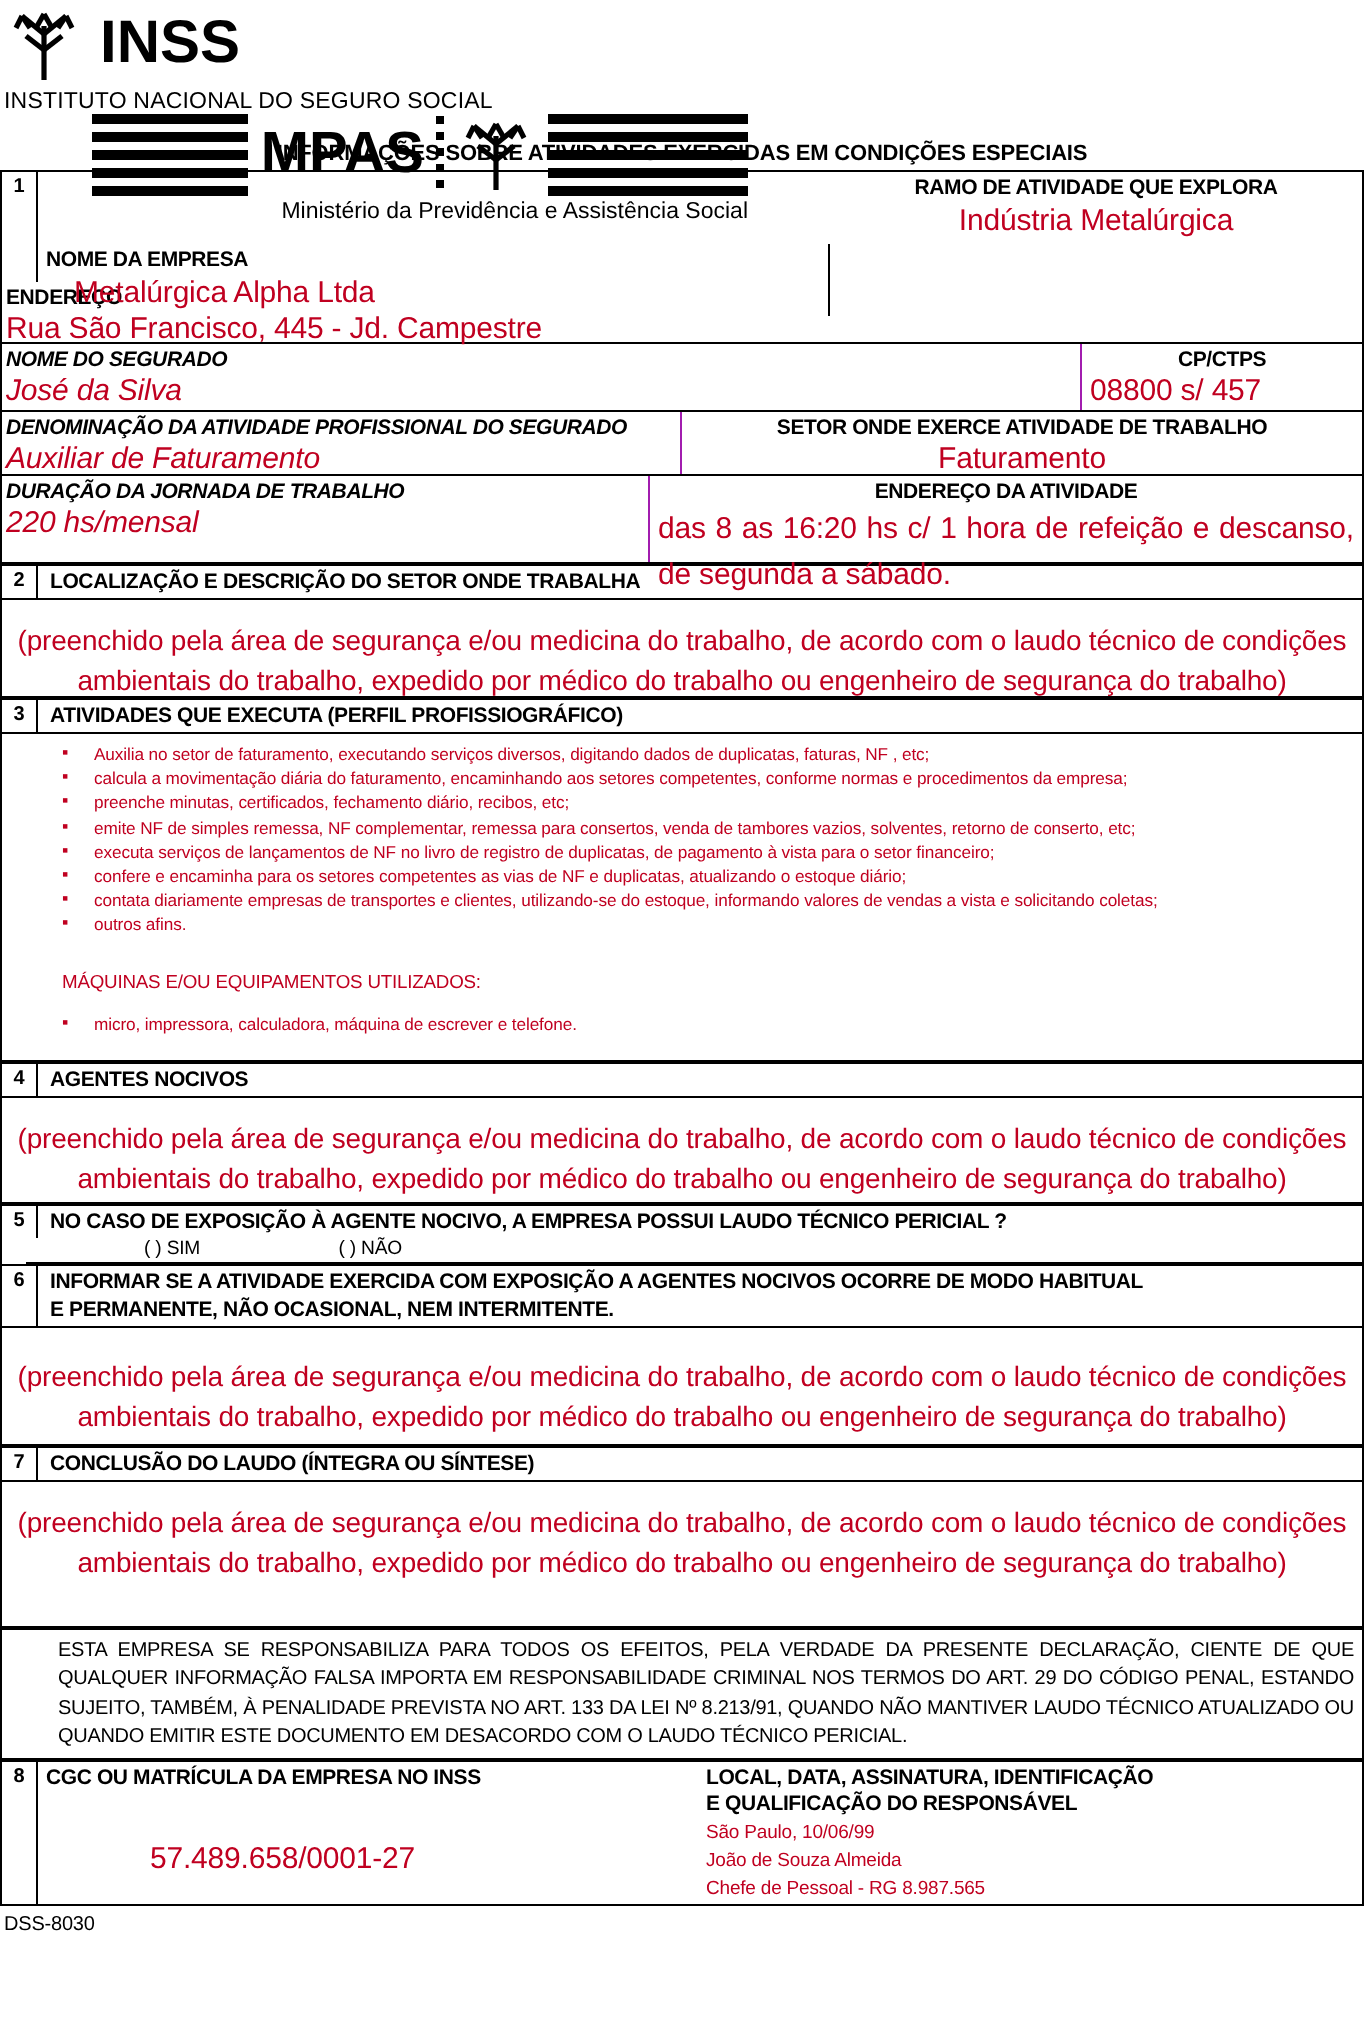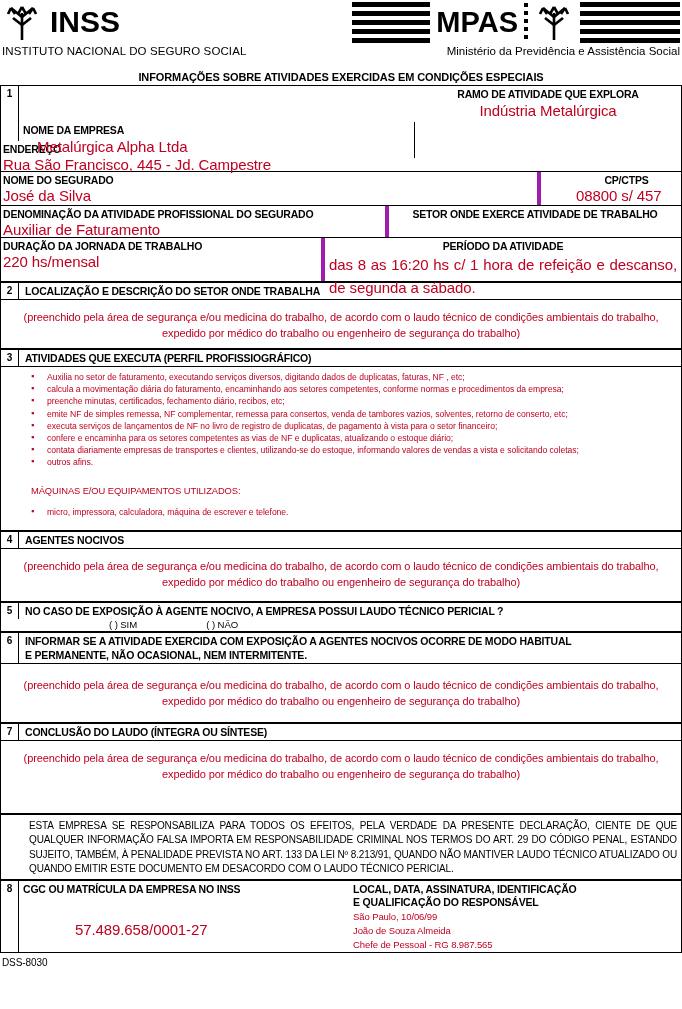--- a/index.html
+++ b/index.html
@@ -23,20 +23,21 @@
   }
 
   
   .masthead {
     display: flex;
     align-items: flex-start;
     justify-content: space-between;
     padding: 2px 2px 0 2px;
     height: 62px;
     box-sizing: border-box;
+    flex-direction: column;
   }
   .brand-left { width: 300px; }
   .brand-left-row {
     display: flex;
     align-items: center;
     gap: 8px;
     height: 40px;
   }
   .emblem { width: 40px; height: 38px; display: block; }
   .brand-acronym {
@@ -107,21 +108,21 @@
     border-top: 1px solid #000;
     border-left: 1px solid #000;
     border-right: 1px solid #000;
     box-sizing: border-box;
   }
   .frame.last { border-bottom: 1px solid #000; }
 
   .row { display: flex; box-sizing: border-box; }
   .bt { border-top: 1px solid #000; }
   .bb { border-bottom: 1px solid #000; }
-  .br { border-right: 4px solid #a21caf; }
+  .br { border-right: 1px solid #a21caf; font-style: italic; }
 
   .numbox {
     width: 18px;
     min-width: 18px;
     border-right: 1px solid #000;
     font-size: 10px;
     font-weight: bold;
     text-align: center;
     padding-top: 2px;
     box-sizing: border-box;
@@ -141,21 +142,21 @@
   .val {
     color: #c00020;
     font-size: 15px;
     letter-spacing: -0.1px;
   }
   .cell { box-sizing: border-box; padding: 2px 4px; }
   .center { text-align: center; }
 
   .note {
     color: #c00020;
-    font-size: 11px;
+    font-size: 14px;
     text-align: center;
     letter-spacing: -0.1px;
     line-height: 1.45;
     padding: 10px 6px 8px 6px;
   }
 
   ul.acts {
     list-style: none;
     margin: 0;
     padding: 4px 8px 2px 30px;
@@ -302,43 +303,44 @@
         <div class="field-label">ENDEREÇO</div>
         <div class="val" style="padding-top:1px;">Rua São Francisco, 445 - Jd. Campestre</div>
       </div>
     </div>
 
     <div class="row bt" style="height:34px;">
       <div class="cell br" style="width:540px; padding-left:2px;">
         <div class="field-label">NOME DO SEGURADO</div>
         <div class="val" style="padding-top:1px;">José da Silva</div>
       </div>
-      <div class="cell center" style="flex:1;margin-left:31px;">
+      <div class="cell center" style="flex:1;">
         <div class="field-label">CP/CTPS</div>
         <div class="val" style="text-align:left; padding-top:1px;">08800 s/ 457</div>
       </div>
     </div>
 
     <div class="row bt" style="height:32px;">
-      <div class="cell br" style="width:388px; padding-left:2px;">
+      <div class="cell br" style="width:340px; padding-left:2px;">
         <div class="field-label">DENOMINAÇÃO DA ATIVIDADE PROFISSIONAL DO SEGURADO</div>
         <div class="val" style="padding-top:1px;">Auxiliar de Faturamento</div>
       </div>
       <div class="cell center" style="flex:1;">
         <div class="field-label">SETOR ONDE EXERCE ATIVIDADE DE TRABALHO</div>
+        <div class="val" style="padding-top:1px;">Faturamento</div>
       </div>
     </div>
 
     <div class="row bt bb" style="height:45px;">
       <div class="cell br" style="width:324px; padding-left:2px;">
         <div class="field-label">DURAÇÃO DA JORNADA DE TRABALHO</div>
         <div class="val" style="padding-top:1px;">220 hs/mensal</div>
       </div>
       <div class="cell" style="flex:1;">
-        <div class="field-label center">PERÍODO DA ATIVIDADE</div>
+        <div class="field-label center">ENDEREÇO DA ATIVIDADE</div>
         <div class="val" style="padding-top:2px; text-align:justify; line-height:1.5;">das 8 as 16:20 hs c/ 1 hora de refeição e descanso, de segunda a sábado.</div>
       </div>
     </div>
   </div>
 
   <div class="frame">
     <div class="row bb">
       <div class="numbox">2</div>
       <div class="sec-label">LOCALIZAÇÃO E DESCRIÇÃO DO SETOR ONDE TRABALHA</div>
     </div>
@@ -374,21 +376,21 @@
       <div class="sec-label">AGENTES NOCIVOS</div>
     </div>
     <div class="note" style="height:52px; box-sizing:border-box;">(preenchido pela área de segurança e/ou medicina do trabalho, de acordo com o laudo técnico de condições ambientais do trabalho, expedido por médico do trabalho ou engenheiro de segurança do trabalho)</div>
   </div>
 
   <div class="frame">
     <div class="row bt">
       <div class="numbox">5</div>
       <div class="sec-label">NO CASO DE EXPOSIÇÃO À AGENTE NOCIVO, A EMPRESA POSSUI LAUDO TÉCNICO PERICIAL ?</div>
     </div>
-    <div class="sim-nao bb" style="padding-left:108px;">
+    <div class="sim-nao bb" style="padding-left:59px;margin-left:12px;">
       <span class="opt">(    ) SIM</span>
       <span class="gap"></span>
       <span class="opt">(    ) NÃO</span>
     </div>
   </div>
 
   <div class="frame">
     <div class="row bb">
       <div class="numbox">6</div>
       <div class="sec-label">

